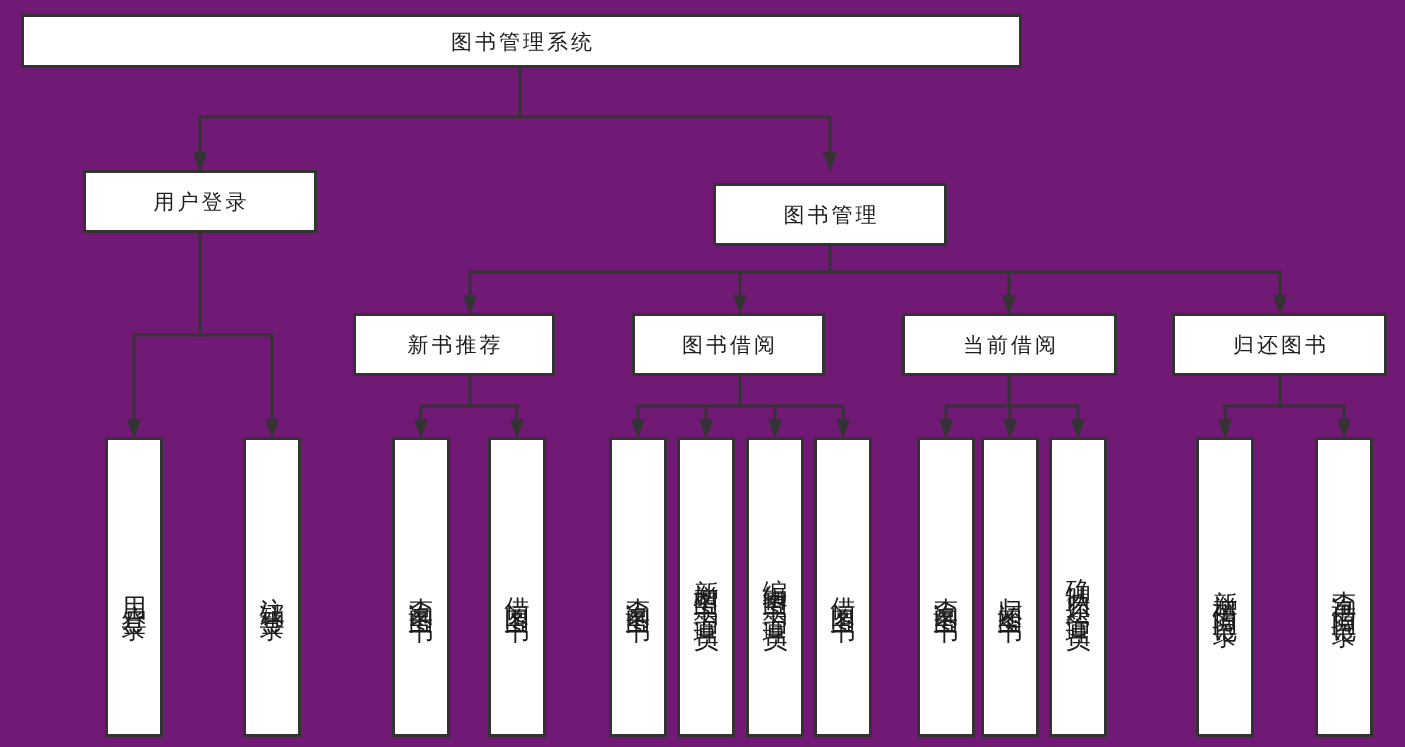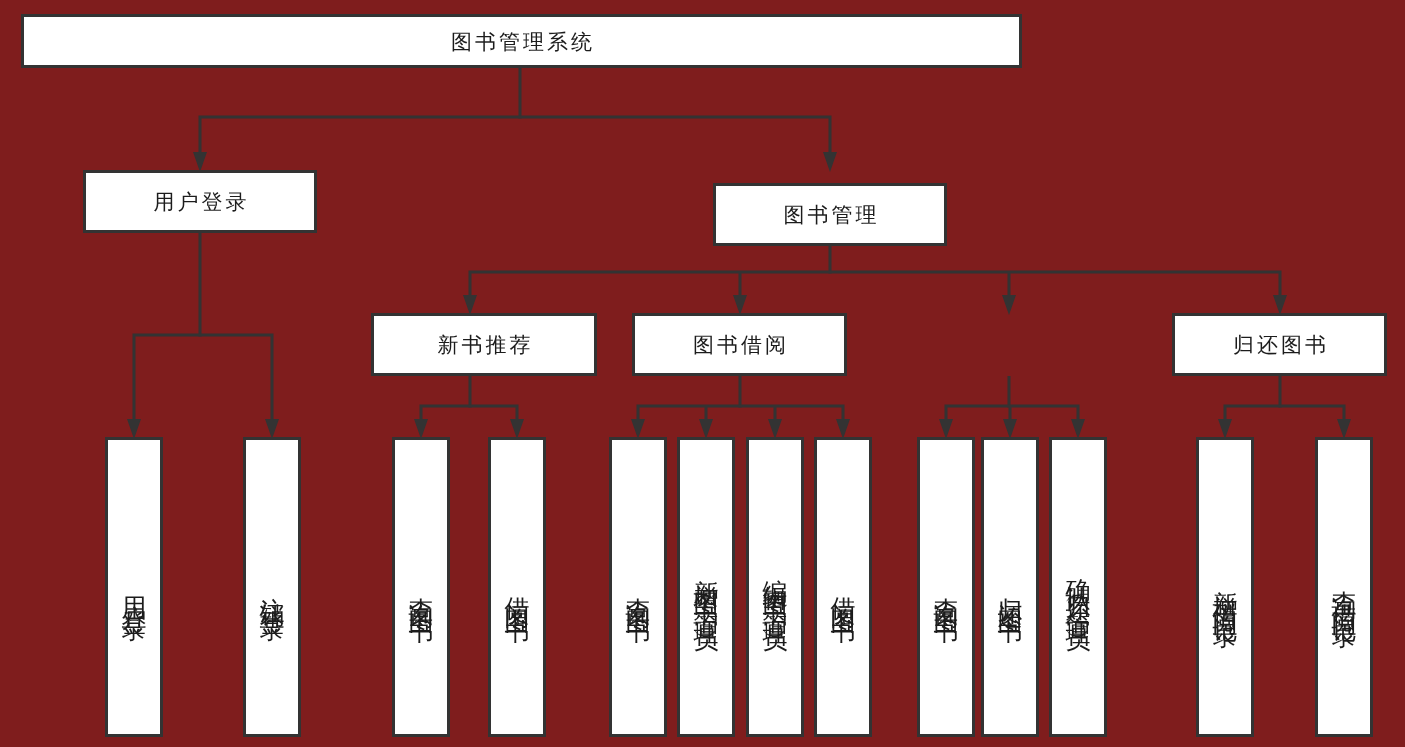--- a/index.html
+++ b/index.html
@@ -1,20 +1,20 @@
 <!DOCTYPE html>
 <html><head>
 <meta charset="utf-8">
 <style>
   html, body { margin: 0; padding: 0; background: #ffffff; }
   #canvas {
     position: relative;
     width: 1405px;
     height: 747px;
-    background: #7f1d1d;
+    background: #701a75;
     font-family: "Liberation Sans", "DejaVu Sans", sans-serif;
     overflow: hidden;
   }
   #connectors {
     position: absolute;
     left: 0; top: 0;
     width: 1405px; height: 747px;
   }
   .box {
     position: absolute;
@@ -117,25 +117,28 @@
     <span>图书管理系统</span>
   </div>
 
   <div class="box h" style="left:83px;top:170px;width:234px;height:63px">
     <span>用户登录</span>
   </div>
   <div class="box h" style="left:713px;top:183px;width:234px;height:63px">
     <span>图书管理</span>
   </div>
 
-  <div class="box h" style="left:371px;top:313px;width:226px;height:63px">
+  <div class="box h" style="left:353px;top:313px;width:202px;height:63px">
     <span>新书推荐</span>
   </div>
-  <div class="box h" style="left:632px;top:313px;width:215px;height:63px">
+  <div class="box h" style="left:632px;top:313px;width:193px;height:63px">
     <span>图书借阅</span>
+  </div>
+  <div class="box h" style="left:902px;top:313px;width:215px;height:63px">
+    <span>当前借阅</span>
   </div>
   <div class="box h" style="left:1172px;top:313px;width:215px;height:63px">
     <span>归还图书</span>
   </div>
 
   <div class="box v" style="left:105px">
     <span>用户登录</span>
   </div>
   <div class="box v" style="left:243px">
     <span>注销登录</span>

